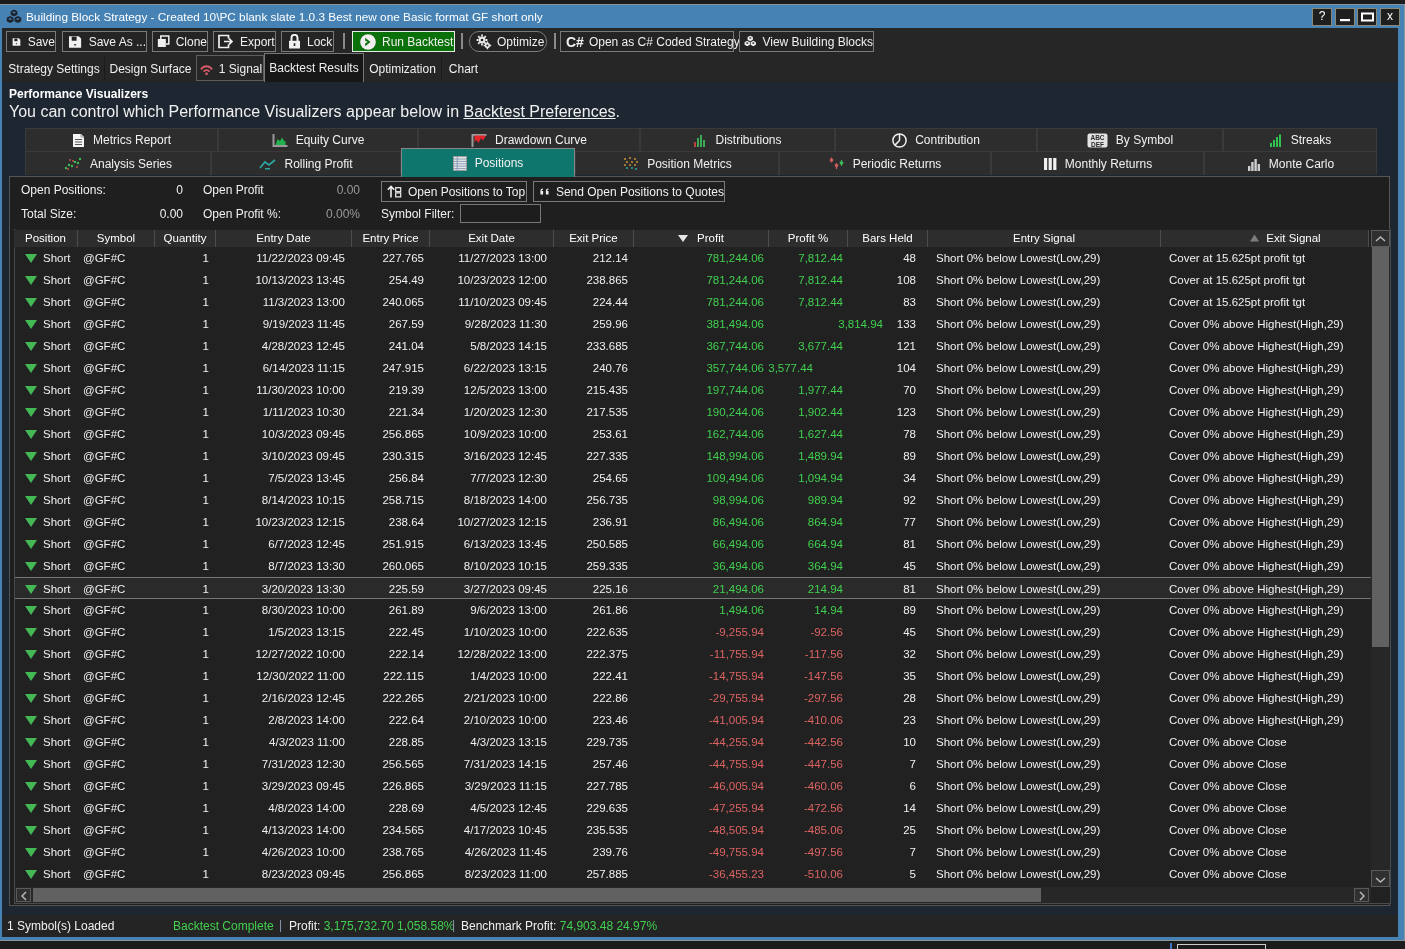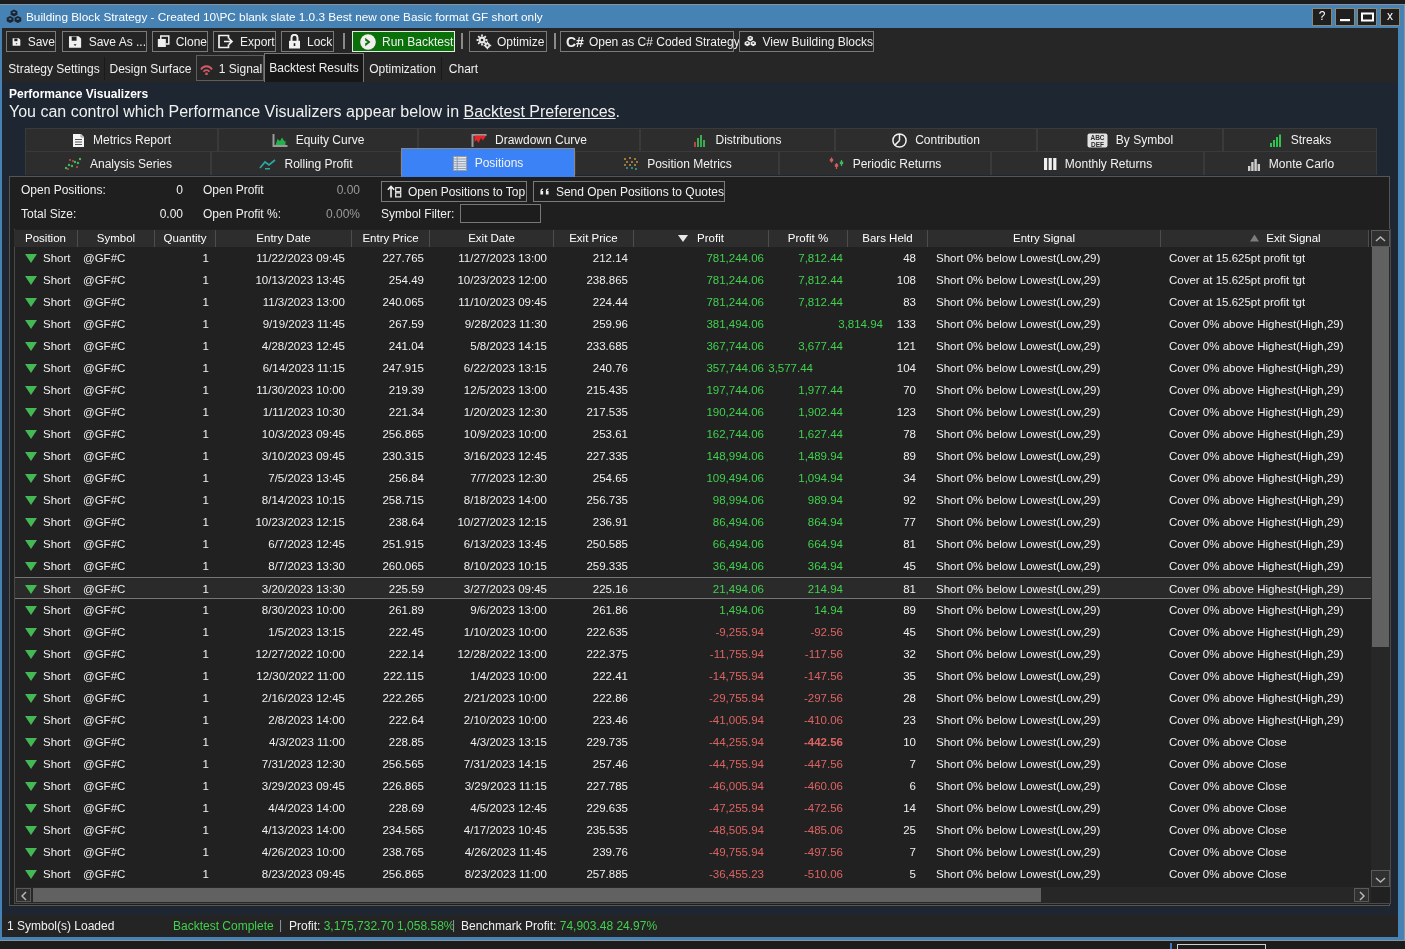--- a/index.html
+++ b/index.html
@@ -91,21 +91,21 @@
   </div>
 <div class="sep" style="left:343px"></div>
 <div class="tbtn" style="left:352px;width:103px;background:#0a700a;border:1px solid #e4efe4;">
     <svg style="margin-left:7px" width="16" height="16" viewBox="0 0 16 16">
       <circle cx="8" cy="8" r="7.8" fill="#f2eeee"></circle>
       <path d="M5.2 3.8 l5.3 4.2 l-5.3 4.2 v-3 l2.6 -1.2 l-2.6 -1.2 z" fill="#0a700a"></path>
     </svg>
     <span style="margin-left:6px">Run Backtest</span>
   </div>
 <div class="sep" style="left:461px"></div>
-<div class="tbtn" style="left:469px;width:78px;">
+<div class="tbtn" style="left:469px;width:78px;border-radius:10px;">
     <svg style="margin-left:6px" width="16" height="16" viewBox="0 0 16 16">
       <g fill="#e8e8e8">
         <circle cx="6" cy="6" r="3.4"></circle>
         <g stroke="#e8e8e8" stroke-width="1.8">
           <path d="M6 0.6 v2 M6 9.4 v2 M0.6 6 h2 M9.4 6 h2 M2.2 2.2 l1.4 1.4 M8.4 8.4 l1.4 1.4 M9.8 2.2 l-1.4 1.4 M3.6 8.4 l-1.4 1.4"></path>
         </g>
         <circle cx="11.4" cy="11.4" r="2.6"></circle>
         <g stroke="#e8e8e8" stroke-width="1.5">
           <path d="M11.4 7.6 v1.4 M11.4 13.8 v1.4 M7.6 11.4 h1.4 M13.8 11.4 h1.4"></path>
         </g>
@@ -208,21 +208,21 @@
         <circle cx="4" cy="12" r="1"></circle>
         <circle cx="9" cy="4" r="1"></circle>
         <circle cx="13" cy="10" r="1"></circle>
         <circle cx="6" cy="3" r="1"></circle>
       </g>
     </svg>Analysis Series</div>
 <div class="vtab" style="left:211px;top:151px;width:190px;height:24px;"><svg width="17" height="12" viewBox="0 0 17 12" style="margin-right:8px">
       <path d="M1 10 l5 -6 l4 3 l6 -5" fill="none" stroke="#2aa8a0" stroke-width="1.7"></path>
       <path d="M6 11.5 h5 v-1.5 h-5 z" fill="#2aa8a0"></path>
     </svg>Rolling Profit</div>
-<div class="vtab" style="left:401px;top:148px;width:174px;height:29px;background:#3b82f6;border:1px solid #888;border-bottom:none;z-index:5;"><svg width="14" height="15" viewBox="0 0 14 15" style="margin-right:8px">
+<div class="vtab" style="left:401px;top:148px;width:174px;height:29px;background:#0f766e;border:1px solid #888;border-bottom:none;z-index:5;"><svg width="14" height="15" viewBox="0 0 14 15" style="margin-right:8px">
       <rect x="0.5" y="0.5" width="13" height="14" fill="#e8e8e8" stroke="#999"></rect>
       <g stroke="#7e95b5" stroke-width="0.9" fill="none">
         <path d="M1 3 h12 M1 5.4 h12 M1 7.8 h12 M1 10.2 h12 M1 12.6 h12 M4.2 1 v14"></path>
       </g>
     </svg>Positions</div>
 <div class="vtab" style="left:575px;top:151px;width:204px;height:24px;"><svg width="17" height="15" viewBox="0 0 17 15" style="margin-right:8px">
       <g fill="#c8923a">
         <circle cx="3" cy="3" r="1"></circle>
         <circle cx="8" cy="2" r="1"></circle>
         <circle cx="13" cy="3" r="1"></circle>
@@ -640,21 +640,21 @@
 <div class="gr" style="top:731px;">
 <div class="tri" style="left:10px"></div>
 <div class="gc" style="left:28px">Short</div>
 <div class="gc" style="left:68px">@GF#C</div>
 <div class="gc r" style="left:140px;width:54px;">1</div>
 <div class="gc r" style="left:201px;width:129px;">4/3/2023 11:00</div>
 <div class="gc r" style="left:337px;width:72px;">228.85</div>
 <div class="gc r" style="left:415px;width:117px;">4/3/2023 13:15</div>
 <div class="gc r" style="left:539px;width:74px;">229.735</div>
 <div class="gc r" style="left:619px;width:130px;color:#dd6363;">-44,255.94</div>
-<div class="gc r" style="left:754px;width:74px;color:#dd6363;font-weight:bold;">-442.56</div>
+<div class="gc r" style="left:754px;width:74px;color:#dd6363;">-442.56</div>
 <div class="gc r" style="left:833px;width:68px;">10</div>
 <div class="gc" style="left:921px">Short 0% below Lowest(Low,29)</div>
 <div class="gc" style="left:1154px">Cover 0% above Close</div>
 </div>
 <div class="gr" style="top:753px;">
 <div class="tri" style="left:10px"></div>
 <div class="gc" style="left:28px">Short</div>
 <div class="gc" style="left:68px">@GF#C</div>
 <div class="gc r" style="left:140px;width:54px;">1</div>
 <div class="gc r" style="left:201px;width:129px;">7/31/2023 12:30</div>
@@ -680,21 +680,21 @@
 <div class="gc r" style="left:754px;width:74px;color:#dd6363;">-460.06</div>
 <div class="gc r" style="left:833px;width:68px;">6</div>
 <div class="gc" style="left:921px">Short 0% below Lowest(Low,29)</div>
 <div class="gc" style="left:1154px">Cover 0% above Close</div>
 </div>
 <div class="gr" style="top:797px;">
 <div class="tri" style="left:10px"></div>
 <div class="gc" style="left:28px">Short</div>
 <div class="gc" style="left:68px">@GF#C</div>
 <div class="gc r" style="left:140px;width:54px;">1</div>
-<div class="gc r" style="left:201px;width:129px;">4/4/2023 14:00</div>
+<div class="gc r" style="left:201px;width:129px;">4/8/2023 14:00</div>
 <div class="gc r" style="left:337px;width:72px;">228.69</div>
 <div class="gc r" style="left:415px;width:117px;">4/5/2023 12:45</div>
 <div class="gc r" style="left:539px;width:74px;">229.635</div>
 <div class="gc r" style="left:619px;width:130px;color:#dd6363;">-47,255.94</div>
 <div class="gc r" style="left:754px;width:74px;color:#dd6363;">-472.56</div>
 <div class="gc r" style="left:833px;width:68px;">14</div>
 <div class="gc" style="left:921px">Short 0% below Lowest(Low,29)</div>
 <div class="gc" style="left:1154px">Cover 0% above Close</div>
 </div>
 <div class="gr" style="top:819px;">

